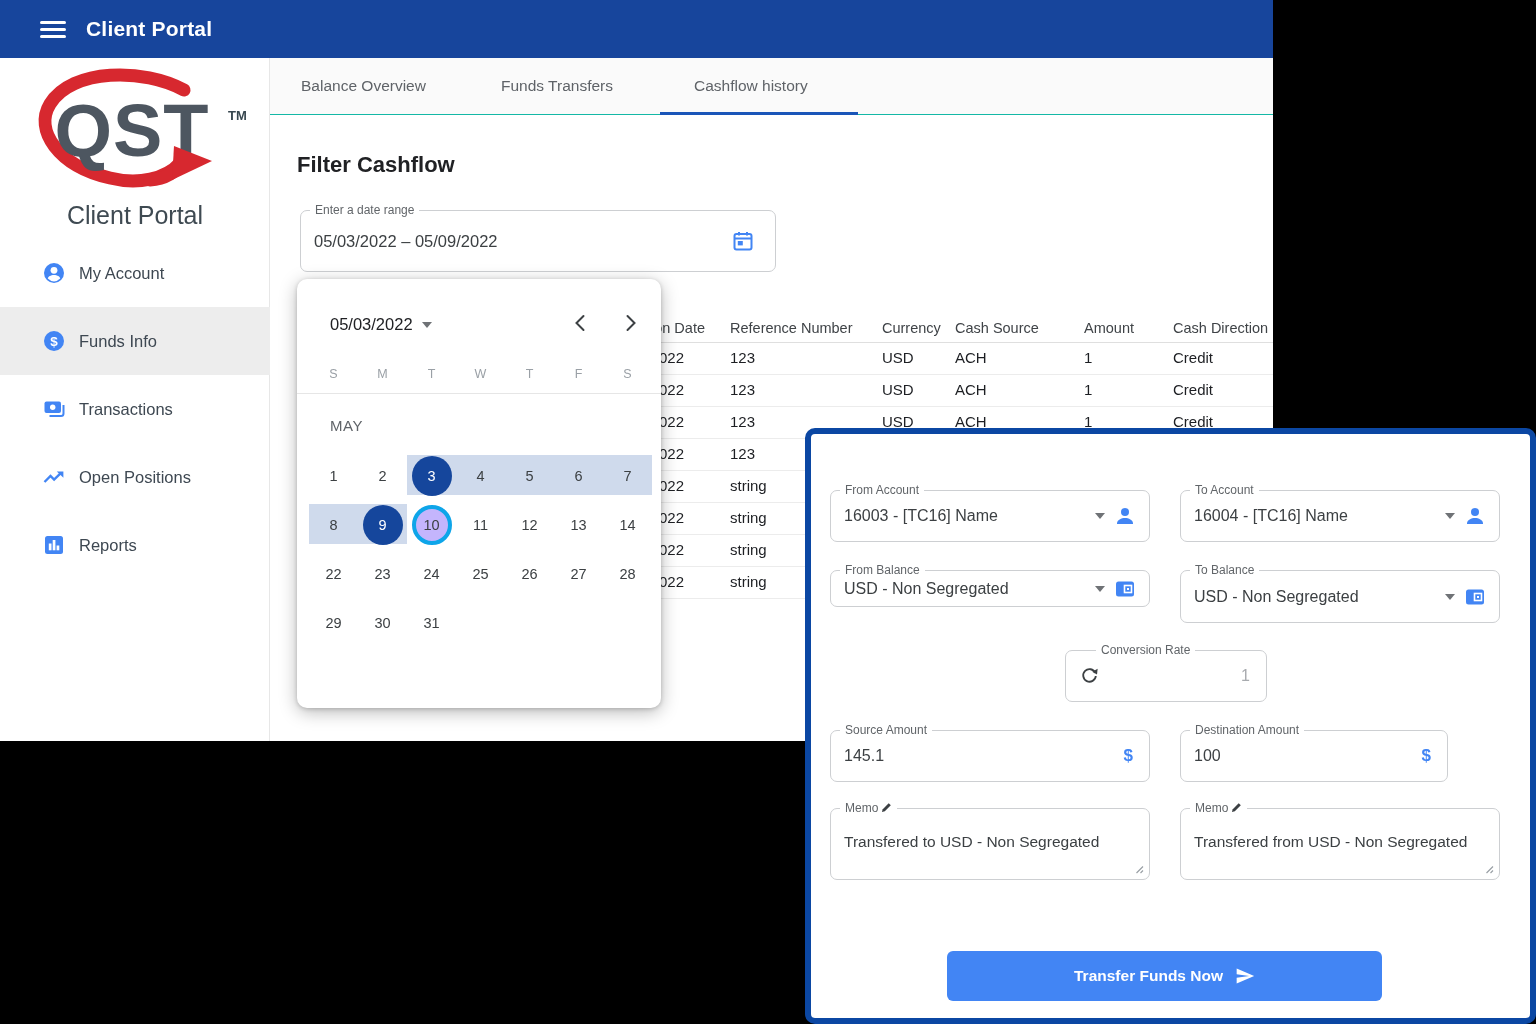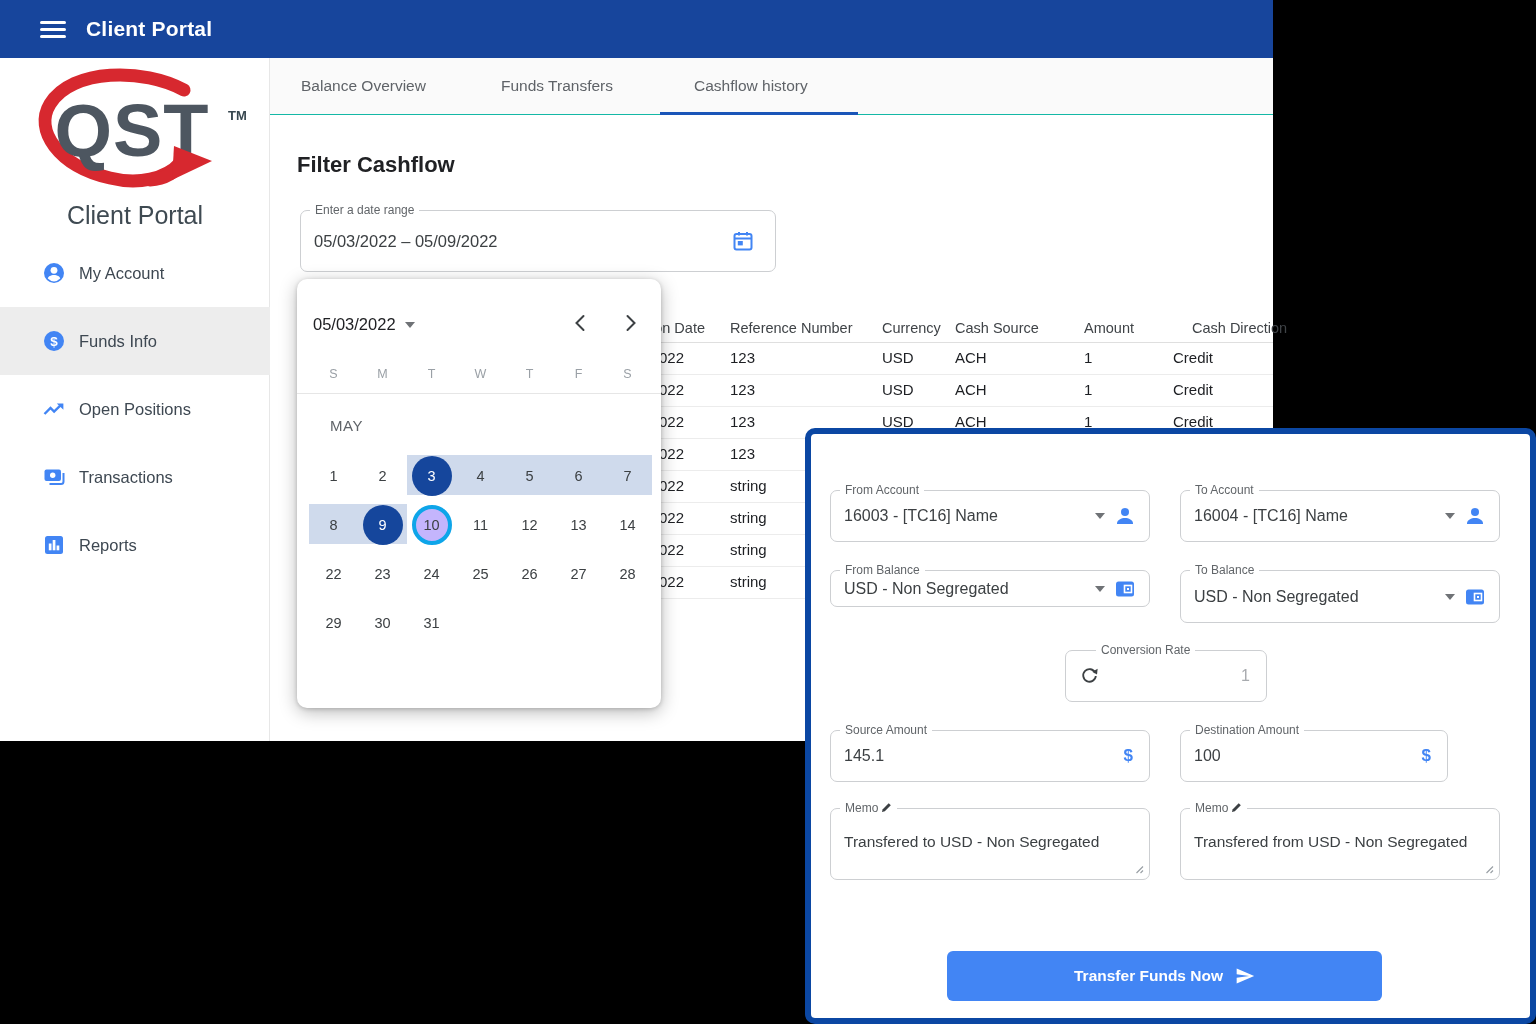--- a/index.html
+++ b/index.html
@@ -35,21 +35,21 @@
   .daterange{left:30px;top:152px;width:476px;height:62px;}
   .daterange .fval{font-size:16.5px;}
   .cal-ic{position:absolute;right:20px;top:50%;transform:translateY(-50%);width:24px;height:24px;cursor:pointer;}
   
   .tbl-head{position:absolute;font-size:14.5px;font-weight:500;color:#3f4347;white-space:nowrap;}
   .tbl-cell{position:absolute;font-size:15px;color:#1d1f23;white-space:nowrap;}
   .hline{position:absolute;height:1px;background:#ececec;}
   
   .calpop{position:absolute;left:27px;top:221px;width:364px;height:429px;background:#fff;border-radius:10px;
           box-shadow:0 4px 18px rgba(0,0,0,.28),0 1px 4px rgba(0,0,0,.18);z-index:20;}
-  .cal-header{position:absolute;left:16px;top:36px;display:flex;align-items:center;cursor:pointer;}
+  .cal-header{position:absolute;left:33px;top:36px;display:flex;align-items:center;cursor:pointer;}
   .cal-header .dt{font-size:16.5px;font-weight:500;color:#202124;}
   .caret{width:0;height:0;border-left:5px solid transparent;border-right:5px solid transparent;border-top:6px solid #6f7276;margin-left:9px;}
   .nav{position:absolute;top:32px;width:24px;height:24px;cursor:pointer;}
   .wk{position:absolute;top:88px;width:49px;text-align:center;font-size:12.5px;color:#9aa0a6;}
   .cal-div{position:absolute;left:0;right:0;top:114px;height:1px;background:#e6e6e6;}
   .month-lb{position:absolute;left:33px;top:138px;font-size:15px;color:#5f6368;letter-spacing:.6px;}
   .grid{position:absolute;left:12px;top:172px;width:343px;}
   .grow{display:flex;height:49px;}
   .cell{position:relative;width:49px;height:49px;display:flex;align-items:center;justify-content:center;}
   .cell.inrange::before{content:"";position:absolute;left:0;right:0;top:4px;bottom:5px;background:#cfdaec;}
@@ -111,32 +111,32 @@
           </div>
           <div class="side-item active">
             <span class="ic"><svg viewBox="0 0 24 24">
                 <circle cx="12" cy="12" r="10" fill="#4285f4"></circle>
                 <text x="12" y="17" text-anchor="middle" font-size="13.5" font-weight="bold" fill="#fff" font-family="Liberation Sans, sans-serif">$</text>
               </svg></span>
             <span class="lb">Funds Info</span>
           </div>
           <div class="side-item">
             <span class="ic"><svg viewBox="0 0 24 24">
-                <path d="M2.5 17l6-6 3.6 3.6L19 7.8" stroke="#4285f4" stroke-width="2.4" fill="none"></path>
-                <polygon points="14.8,6.4 21.4,6.4 21.4,12.8" fill="#4285f4"></polygon>
-              </svg></span>
-            <span class="lb">Open Positions</span>
-          </div>
-          <div class="side-item">
-            <span class="ic"><svg viewBox="0 0 24 24">
                 <rect x="2.5" y="4.5" width="16.5" height="11.5" rx="2" fill="#4285f4"></rect>
                 <circle cx="10.7" cy="10.2" r="2.7" fill="#fff"></circle>
                 <path d="M21.5 8v8.5a2.5 2.5 0 0 1-2.5 2.5H7.5" stroke="#4285f4" stroke-width="2" fill="none"></path>
               </svg></span>
             <span class="lb">Transactions</span>
+          </div>
+          <div class="side-item">
+            <span class="ic"><svg viewBox="0 0 24 24">
+                <path d="M2.5 17l6-6 3.6 3.6L19 7.8" stroke="#4285f4" stroke-width="2.4" fill="none"></path>
+                <polygon points="14.8,6.4 21.4,6.4 21.4,12.8" fill="#4285f4"></polygon>
+              </svg></span>
+            <span class="lb">Open Positions</span>
           </div>
           <div class="side-item">
             <span class="ic"><svg viewBox="0 0 24 24">
                 <rect x="3" y="3" width="18" height="18" rx="2.5" fill="#4285f4"></rect>
                 <rect x="6.8" y="10.5" width="2.7" height="6.8" fill="#fff"></rect>
                 <rect x="10.7" y="7" width="2.7" height="10.3" fill="#fff"></rect>
                 <rect x="14.6" y="12.5" width="2.7" height="4.8" fill="#fff"></rect>
               </svg></span>
             <span class="lb">Reports</span>
           </div>
@@ -163,21 +163,21 @@
           <rect x="6.8" y="12" w="5" width="5" height="4.4" fill="#4285f4"></rect>
         </svg>
       </div>
 
       <div id="cash-table">
           <span class="tbl-head" style="left: 265px; width: 170px; text-align: right; top: 262px;">Transaction Date</span>
           <span class="tbl-head" style="left: 460px; top: 262px;">Reference Number</span>
           <span class="tbl-head" style="left: 612px; top: 262px;">Currency</span>
           <span class="tbl-head" style="left: 685px; top: 262px;">Cash Source</span>
           <span class="tbl-head" style="left: 814px; top: 262px;">Amount</span>
-          <span class="tbl-head" style="left: 922px; top: 262px;">Cash Direction</span>
+          <span class="tbl-head" style="left: 903px; top: 262px;">Cash Direction</span>
           <div class="hline" style="left: 280px; width: 723px; top: 284px; background: rgb(223, 223, 223);"></div>
           <span class="tbl-cell" style="left: 294px; width: 120px; text-align: right; top: 291px;">2022</span>
           <span class="tbl-cell" style="left: 460px; top: 291px;">123</span>
           <span class="tbl-cell" style="left: 612px; top: 291px;">USD</span>
           <span class="tbl-cell" style="left: 685px; top: 291px;">ACH</span>
           <span class="tbl-cell" style="left: 814px; top: 291px;">1</span>
           <span class="tbl-cell" style="left: 903px; top: 291px;">Credit</span>
           <div class="hline" style="left: 280px; width: 723px; top: 316px;"></div>
           <span class="tbl-cell" style="left: 294px; width: 120px; text-align: right; top: 323px;">2022</span>
           <span class="tbl-cell" style="left: 460px; top: 323px;">123</span>

